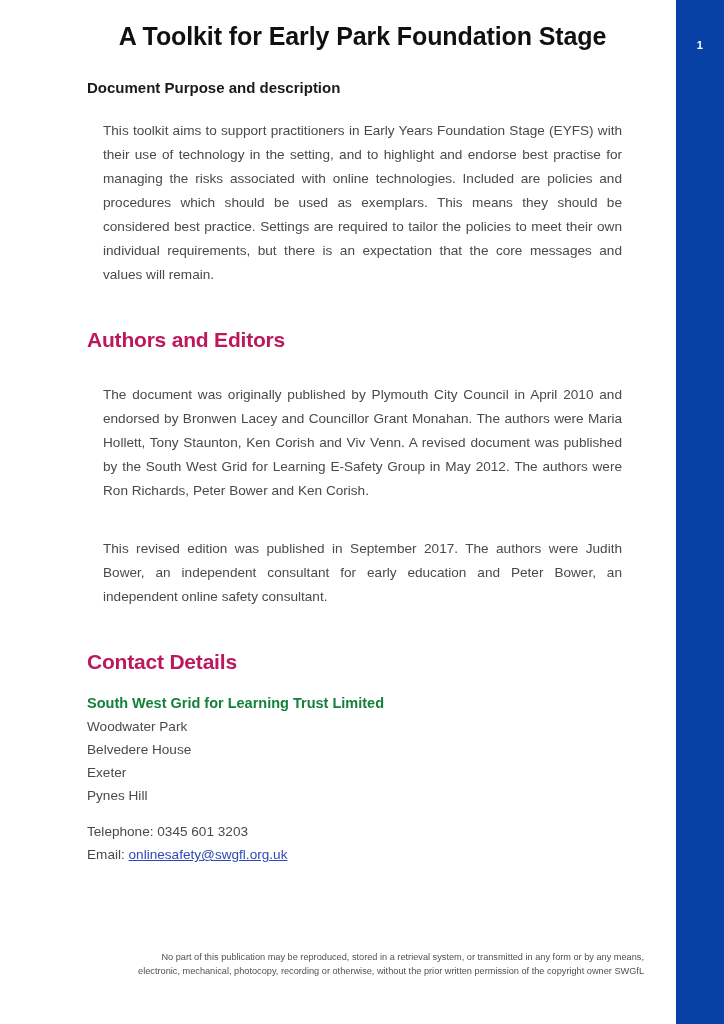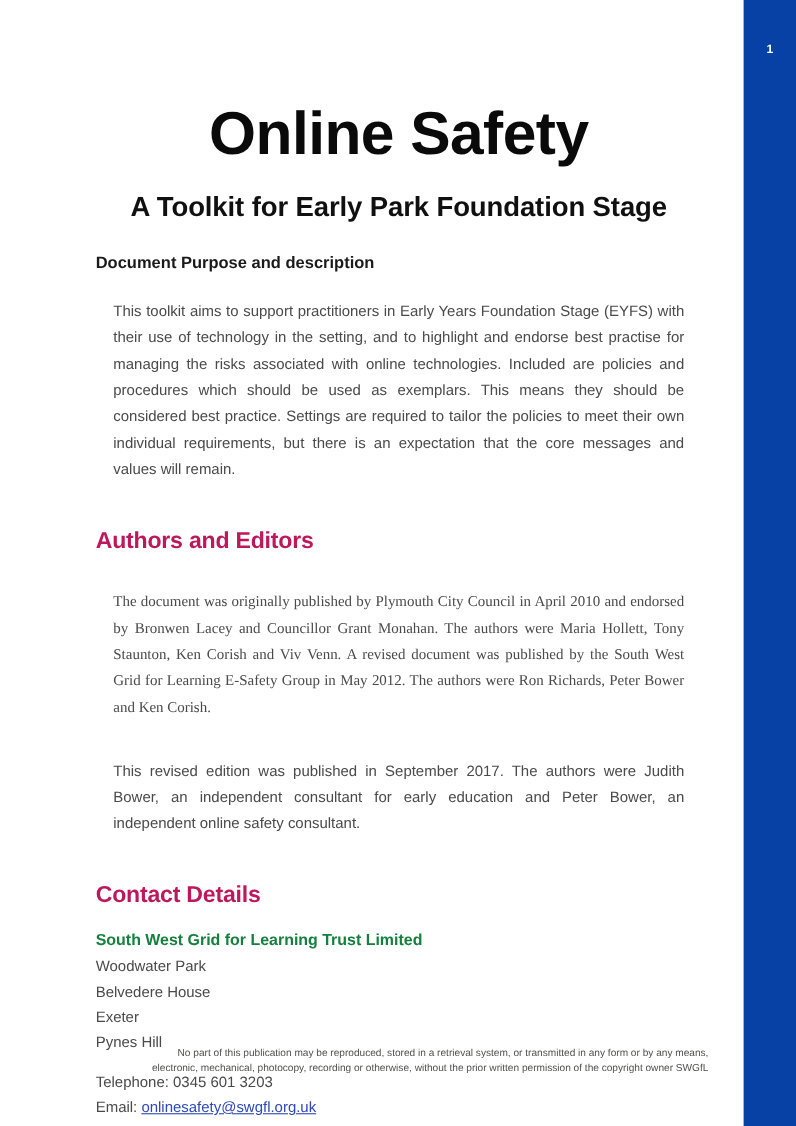--- a/index.html
+++ b/index.html
@@ -99,21 +99,20 @@
     line-height: 24px;
     color: #4a4a4a;
     text-align: justify;
     text-justify: inter-word;
   }
   .body-para.spaced {
     padding-top: 18px;
   }
   .body-para.after-head {
     padding-top: 14px;
-    font-family: Liberation Serif, serif;
   }
 
   .contact-name {
     margin: 0;
     padding-top: 17px;
     font-size: 14.5px;
     font-weight: bold;
     line-height: 23px;
     color: #15803d;
   }
@@ -158,21 +157,20 @@
 </head>
 <body>
 
 <div class="page">
 
   <div class="side-bar"></div>
   <div class="page-number">1</div>
 
   <div class="content">
 
-    <h1 class="doc-title">Online Safety</h1>
 
     <h2 class="doc-subtitle">A Toolkit for Early Park Foundation Stage</h2>
 
     <h3 class="h-small">Document Purpose and description</h3>
     <p class="body-para">This toolkit aims to support practitioners in Early Years Foundation Stage (EYFS) with their use of technology in the setting, and to highlight and endorse best practise for managing the risks associated with online technologies. Included are policies and procedures which should be used as exemplars. This means they should be considered best practice. Settings are required to tailor the policies to meet their own individual requirements, but there is an expectation that the core messages and values will remain.</p>
 
     <h3 class="h-large">Authors and Editors</h3>
     <p class="body-para after-head">The document was originally published by Plymouth City Council in April 2010 and endorsed by Bronwen Lacey and Councillor Grant Monahan.  The authors were Maria Hollett, Tony Staunton, Ken Corish and Viv Venn.  A revised document was published by the South West Grid for Learning E-Safety Group in May 2012. The authors were Ron Richards, Peter Bower and Ken Corish.</p>
     <p class="body-para spaced">This revised edition was published in September 2017. The authors were Judith Bower, an independent consultant for early education and Peter Bower, an independent online safety consultant.</p>
 

